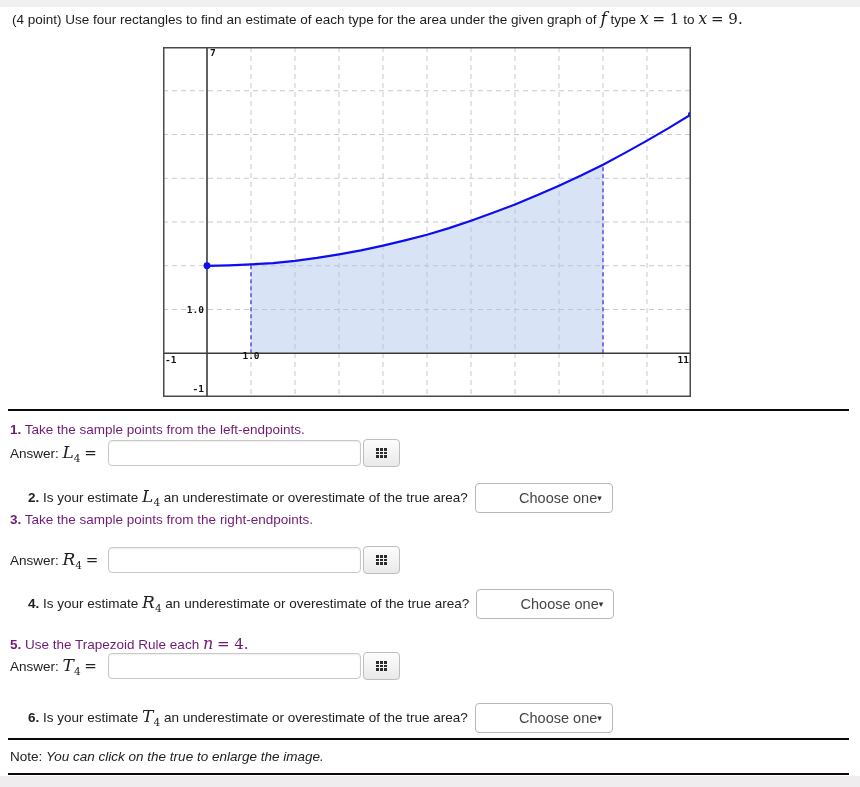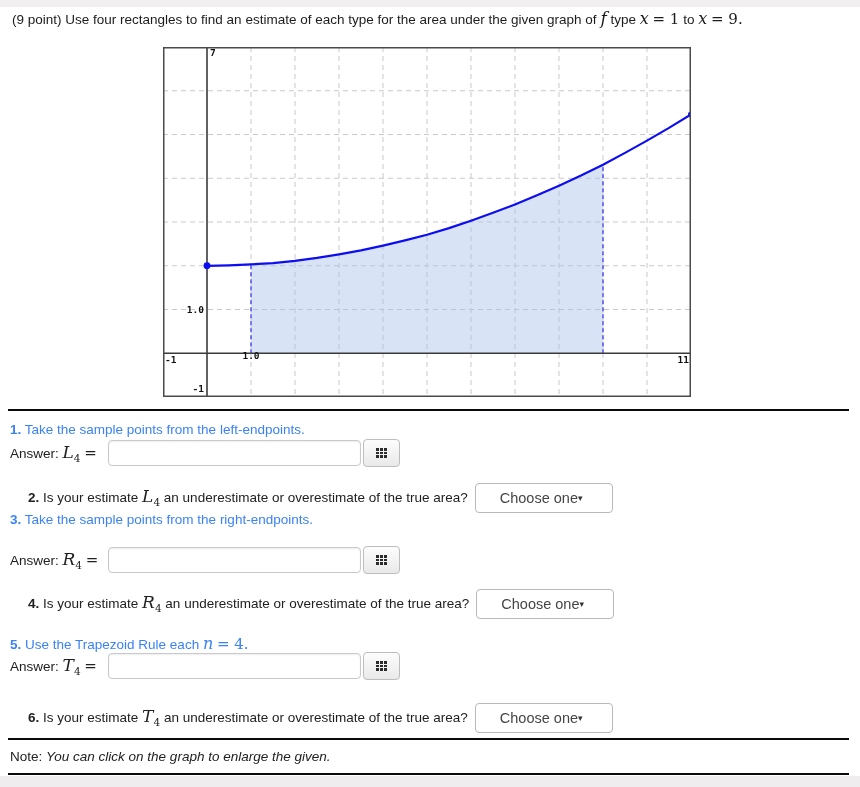--- a/index.html
+++ b/index.html
@@ -16,21 +16,21 @@
   .mi{font-family:"DejaVu Serif","Liberation Serif",serif;font-style:italic;font-size:16px;}
   .mi.big{font-size:17px;}
   .mr{font-family:"DejaVu Serif","Liberation Serif",serif;font-size:15px;}
   .msub{font-family:"DejaVu Serif","Liberation Serif",serif;font-style:normal;font-size:10.5px;}
   .graph{position:absolute;left:163px;top:47px;width:528px;height:350px;cursor:pointer;}
   .graph svg{display:block;}
   .hr{position:absolute;left:8px;width:841px;height:2px;background:#0a0a0a;}
   .hr1{top:409px;}
   .hr2{top:738px;}
   .hr3{top:773px;}
-  .q{position:absolute;left:10px;margin:0;font-size:13.5px;color:#3b82f6;}
+  .q{position:absolute;left:10px;margin:0;font-size:13.5px;color:#701a75;}
   .q b{font-weight:700;}
   .arow{position:absolute;left:10px;height:30px;white-space:nowrap;text-decoration:underline;}
   .arow .alabel{display:inline-block;width:98px;vertical-align:middle;}
   .ans-input{
     box-sizing:border-box;display:inline-block;vertical-align:middle;
     width:253px;height:26px;border:1px solid #c9c9c9;border-radius:4px;
     background:#fff;box-shadow:inset 0 1px 2px rgba(0,0,0,.07);
     font-size:14px;padding:0 6px;outline:none;margin:0;
   }
   .keypad{
@@ -41,38 +41,38 @@
     background:linear-gradient(#fdfdfd,#e9e9e9);
     cursor:pointer;padding:0;
   }
   .kicon{display:grid;grid-template-columns:repeat(3,3px);grid-auto-rows:2.5px;gap:1px;}
   .kicon i{background:#2b2b2b;display:block;}
   .qsel{position:absolute;left:28px;height:31px;line-height:31px;white-space:nowrap;}
   .qsel b{font-weight:700;}
   .select{
     display:inline-flex;vertical-align:middle;box-sizing:border-box;
     width:138px;height:30px;margin-left:7px;
-    align-items:center;justify-content:flex-start;
+    align-items:center;justify-content:flex-end;
     border:1px solid #b9b9b9;border-radius:4px;background:#fff;
     padding:0 10px 0 24px;cursor:pointer;color:#454545;font-size:14.5px;
     line-height:normal;
   }
   .sel-arrow{font-size:9px;color:#333;}
   .note{position:absolute;left:10px;top:749px;margin:0;font-size:13.5px;}
   .note .nlabel{font-weight:400;font-style:normal;}
   .note .ntext{font-style:italic;}
 </style>
 </head>
 <body>
 
 <div class="band band-top"></div>
 <div class="band band-bottom"></div>
 
 <p class="title">
-  <span>(9 point) Use four rectangles to find an estimate of each type for the area under the given graph of</span>
+  <span>(4 point) Use four rectangles to find an estimate of each type for the area under the given graph of</span>
   <span class="mi big">f</span>
   <span>type</span>
   <span class="mi">x</span>
   <span class="mr">= 1</span>
   <span>to</span>
   <span class="mi">x</span>
   <span class="mr">= 9.</span>
 </p>
 
 <div class="graph" id="graph">
@@ -218,16 +218,16 @@
   <span>an underestimate or overestimate of the true area?</span><div class="select">
       <span class="sel-text">Choose one</span>
       <span class="sel-arrow">▾</span>
     </div>
 </div>
 
 <div class="hr hr2"></div>
 
 <p class="note">
   <span class="nlabel">Note:</span>
-  <span class="ntext">You can click on the graph to enlarge the given.</span>
+  <span class="ntext">You can click on the true to enlarge the image.</span>
 </p>
 
 <div class="hr hr3"></div>
 
 </body></html>

